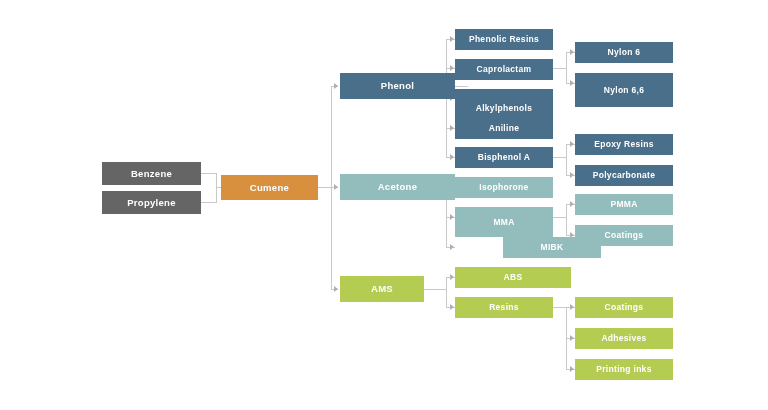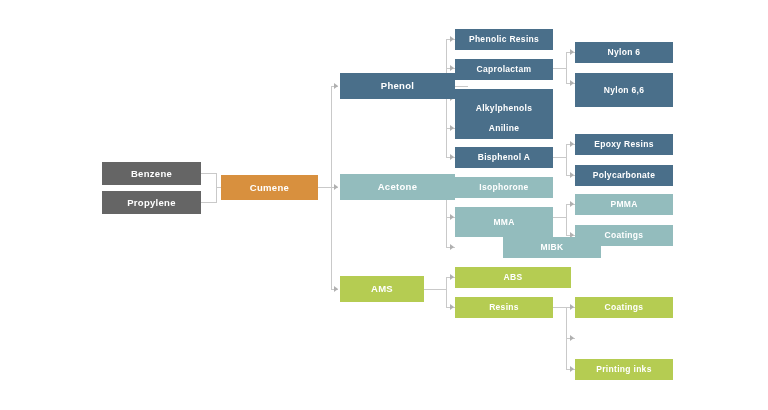--- a/index.html
+++ b/index.html
@@ -209,17 +209,20 @@
   <div class="node teal lvl4" style="left:575px; top:194px; width:98px; height:21px;">
     <span>PMMA</span>
   </div>
   <div class="node teal lvl4" style="left:575px; top:225px; width:98px; height:21px;">
     <span>Coatings</span>
   </div>
 
   <div class="node green lvl4" style="left:575px; top:297px; width:98px; height:21px;">
     <span>Coatings</span>
   </div>
+  <div class="node green lvl4" style="left:575px; top:328px; width:98px; height:21px;">
+    <span>Adhesives</span>
+  </div>
   <div class="node green lvl4" style="left:575px; top:359px; width:98px; height:21px;">
     <span>Printing inks</span>
   </div>
 
 </div>
 
 </body></html>

